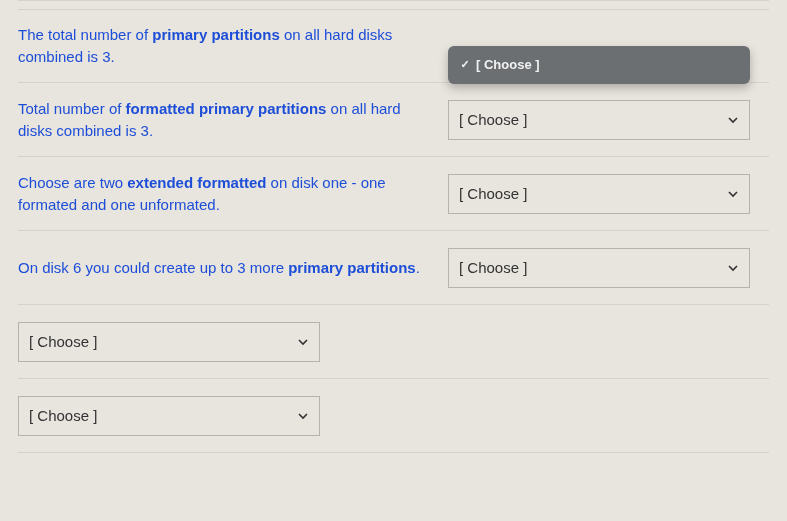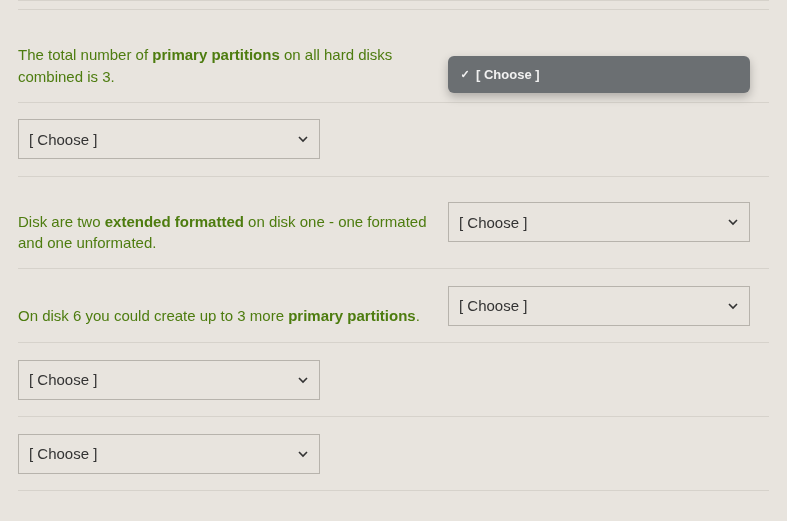--- a/index.html
+++ b/index.html
@@ -25,22 +25,21 @@
       position: relative;
     }
     .row.first {
       border-top: 1px solid #d6d2cb;
       margin-top: 8px;
     }
     .prompt {
       flex: 0 0 430px;
       padding-right: 18px;
       line-height: 1.45;
-      color: #4d7c0f;
-      margin-top: 20px;
+      color: #1d4ed8;
     }
     .prompt b { font-weight: 700; }
     .select-wrap {
       flex: 0 0 302px;
       position: relative;
     }
     .select {
       width: 100%;
       height: 40px;
       border: 1px solid #b7b3ac;
@@ -116,35 +115,38 @@
       <div class="dropdown">
         <div class="opt selected">
           <span class="check">✓</span>
           <span>[ Choose ]</span>
         </div>
       </div>
     </div>
   </div>
 
   <div class="row">
-    <div class="select-wrap">
-      <div class="select">
-        <span>[ Choose ]</span>
-        <span class="chev">
-          <svg viewBox="0 0 12 12">
-              <path d="M2 4 L6 8 L10 4"></path>
-            </svg>
-        </span>
-      </div>
-    </div>
-  </div>
-
-  <div class="row">
-    <div class="prompt">
-      <span>Disk are two </span><b>extended formatted</b><span> on disk one - one formated and one unformated.</span>
+    <div class="prompt">
+      <span>Total number of </span><b>formatted primary partitions</b><span> on all hard disks combined is 3.</span>
+    </div>
+    <div class="select-wrap">
+      <div class="select">
+        <span>[ Choose ]</span>
+        <span class="chev">
+          <svg viewBox="0 0 12 12">
+              <path d="M2 4 L6 8 L10 4"></path>
+            </svg>
+        </span>
+      </div>
+    </div>
+  </div>
+
+  <div class="row">
+    <div class="prompt">
+      <span>Choose are two </span><b>extended formatted</b><span> on disk one - one formated and one unformated.</span>
     </div>
     <div class="select-wrap">
       <div class="select">
         <span>[ Choose ]</span>
         <span class="chev">
           <svg viewBox="0 0 12 12">
               <path d="M2 4 L6 8 L10 4"></path>
             </svg>
         </span>
       </div>

